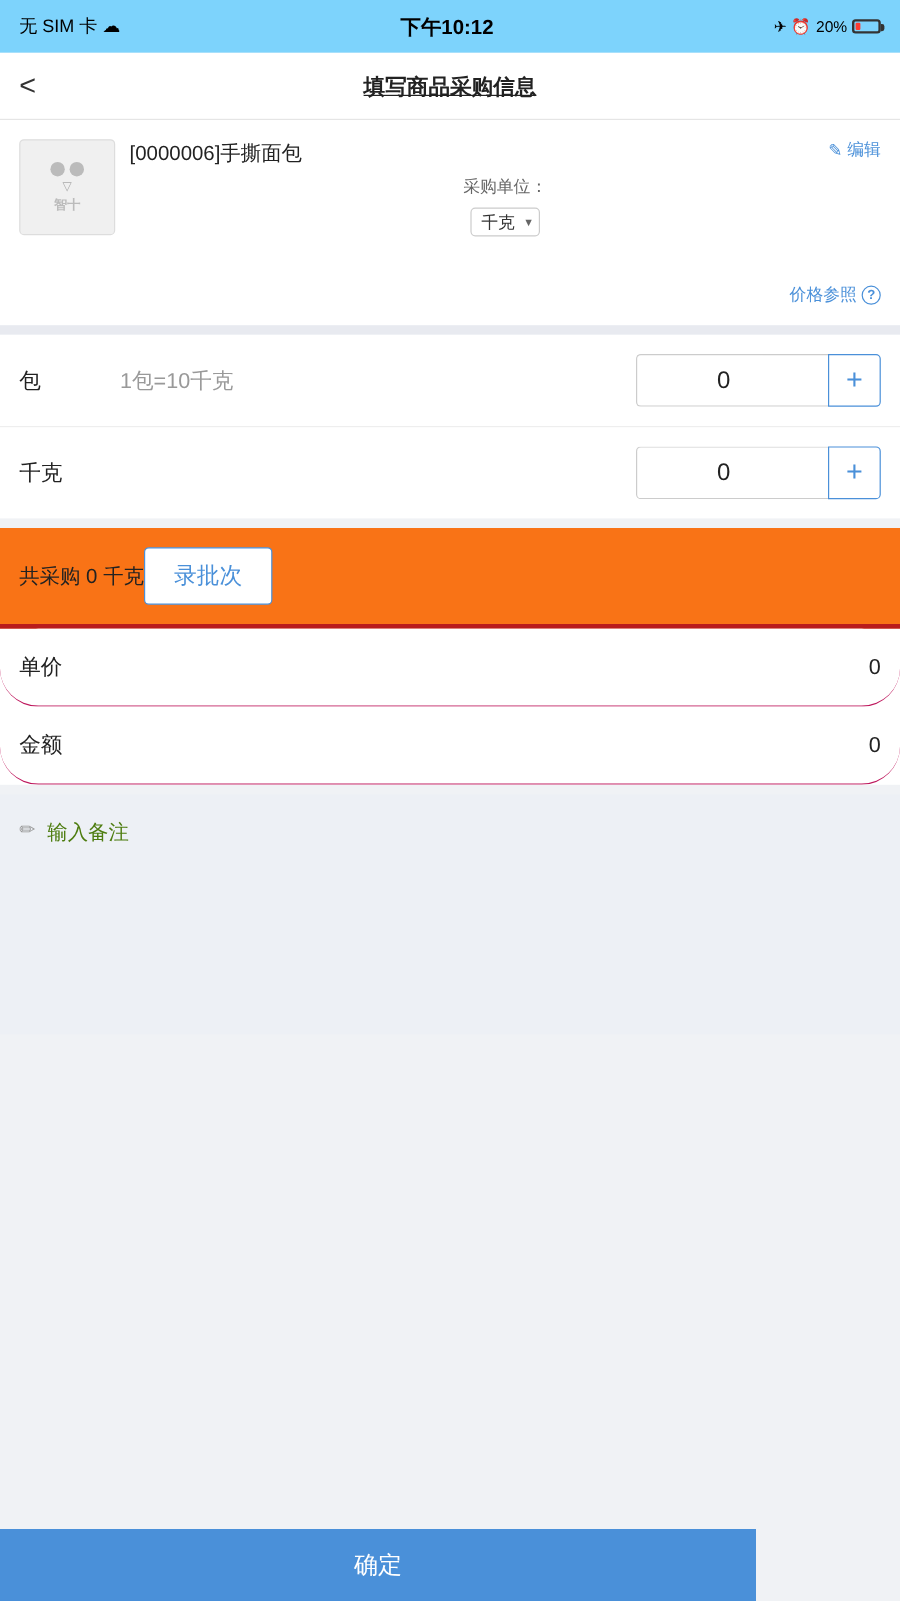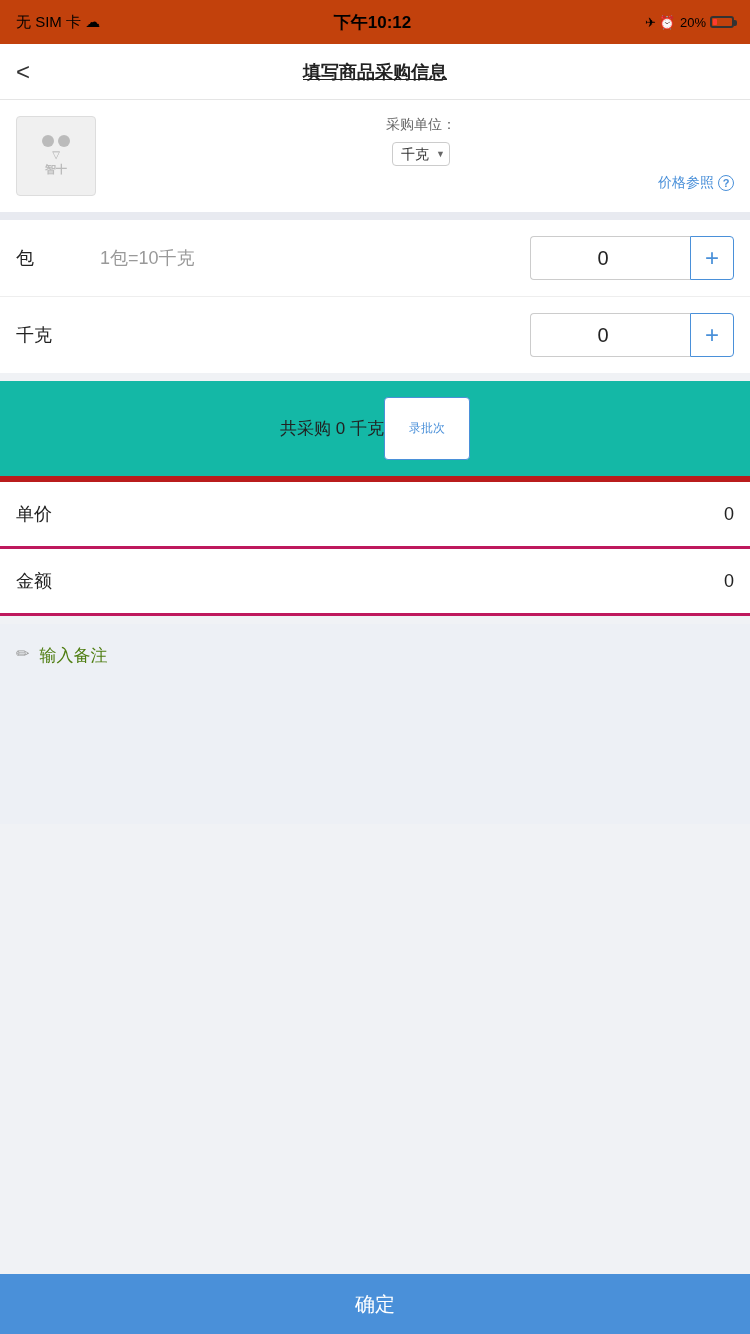--- a/index.html
+++ b/index.html
@@ -8,21 +8,21 @@
       font-family: -apple-system, "PingFang SC", "Helvetica Neue", sans-serif;
       background: #f0f2f5;
       width: 750px;
       min-height: 1334px;
       position: relative;
       overflow-x: hidden;
     }
 
     
     .status-bar {
-      background: #c2410c;
+      background: #7dd3fc;
       height: 44px;
       display: flex;
       align-items: center;
       justify-content: space-between;
       padding: 0 16px;
       font-size: 15px;
       font-weight: 500;
     }
     .status-left { display: flex; align-items: center; gap: 6px; }
     .status-center { font-size: 17px; font-weight: 600; }
@@ -232,49 +232,50 @@
       font-size: 24px;
       display: flex;
       align-items: center;
       justify-content: center;
       cursor: pointer;
       border-radius: 0 4px 4px 0;
     }
 
     
     .total-row {
-      background: #14b8a6;
-      display: flex;
-      align-items: center;
-      justify-content: center;
+      background: #f97316;
+      display: flex;
+      align-items: center;
+      justify-content: flex-start;
       padding: 16px;
-      border-bottom: 6px solid #b91c1c;
+      border-bottom: 4px solid #b91c1c;
     }
     .total-text {
       font-size: 17px;
       color: #222;
     }
     .record-btn {
       border: 1.5px solid #4a90d9;
       color: #4a90d9;
       background: #fff;
-      padding: 22px 24px;
-      font-size: 12px;
+      padding: 10px 24px;
+      font-size: 19px;
       border-radius: 4px;
       cursor: pointer;
     }
 
     
     .info-row {
       display: flex;
       align-items: center;
       justify-content: space-between;
       padding: 20px 16px;
-      border-bottom: 3px solid #be185d;
-      background: #fff;
+      border-bottom: 1px solid #be185d;
+      background: #fff;
+      border-radius: 32px;
     }
     .info-label { font-size: 18px; color: #222; }
     .info-value { font-size: 18px; color: #222; }
 
     
     .notes-section {
       background: #edf0f5;
       padding: 20px 16px;
       display: flex;
       align-items: flex-start;
@@ -283,21 +284,21 @@
       min-height: 200px;
     }
     .pencil-icon { font-size: 16px; color: #999; }
     .notes-placeholder { font-size: 17px; color: #4d7c0f; }
 
     
     .confirm-btn {
       position: fixed;
       bottom: 0;
       left: 0;
-      width: 750px;
+      width: 630px;
       height: 60px;
       background: #4a90d9;
       color: #fff;
       font-size: 20px;
       border: none;
       cursor: pointer;
       display: flex;
       align-items: center;
       justify-content: center;
     }
@@ -336,29 +337,36 @@
       <div class="product-owl">
         <div class="owl-eyes">
           <div class="owl-eye"></div>
           <div class="owl-eye"></div>
         </div>
         <div class="owl-beak">▽</div>
         <div class="owl-text">智十</div>
       </div>
     </div>
     <div class="product-info">
+      <div style="display:flex; justify-content:space-between; align-items:flex-start;">
+        <div class="product-name">[0000006]手撕面包</div>
+        <div class="edit-link">
+          <span>✎</span>
+          <span>编辑</span>
+        </div>
+      </div>
       <div class="product-meta">
         <span class="product-unit-label">采购单位：</span>
         <div class="unit-wrapper">
           <select class="unit-select">
             <option>千克</option>
             <option>包</option>
           </select>
         </div>
-        <div class="price-ref" style="margin-left: auto;">
+        <div class="price-ref" style="margin-left: auto; margin-top: 32px;">
           <span>价格参照</span>
           <span class="price-ref-icon">?</span>
         </div>
       </div>
     </div>
   </div>
 
   <div class="form-section">
     <div class="form-row">
       <span class="form-label">包</span>

